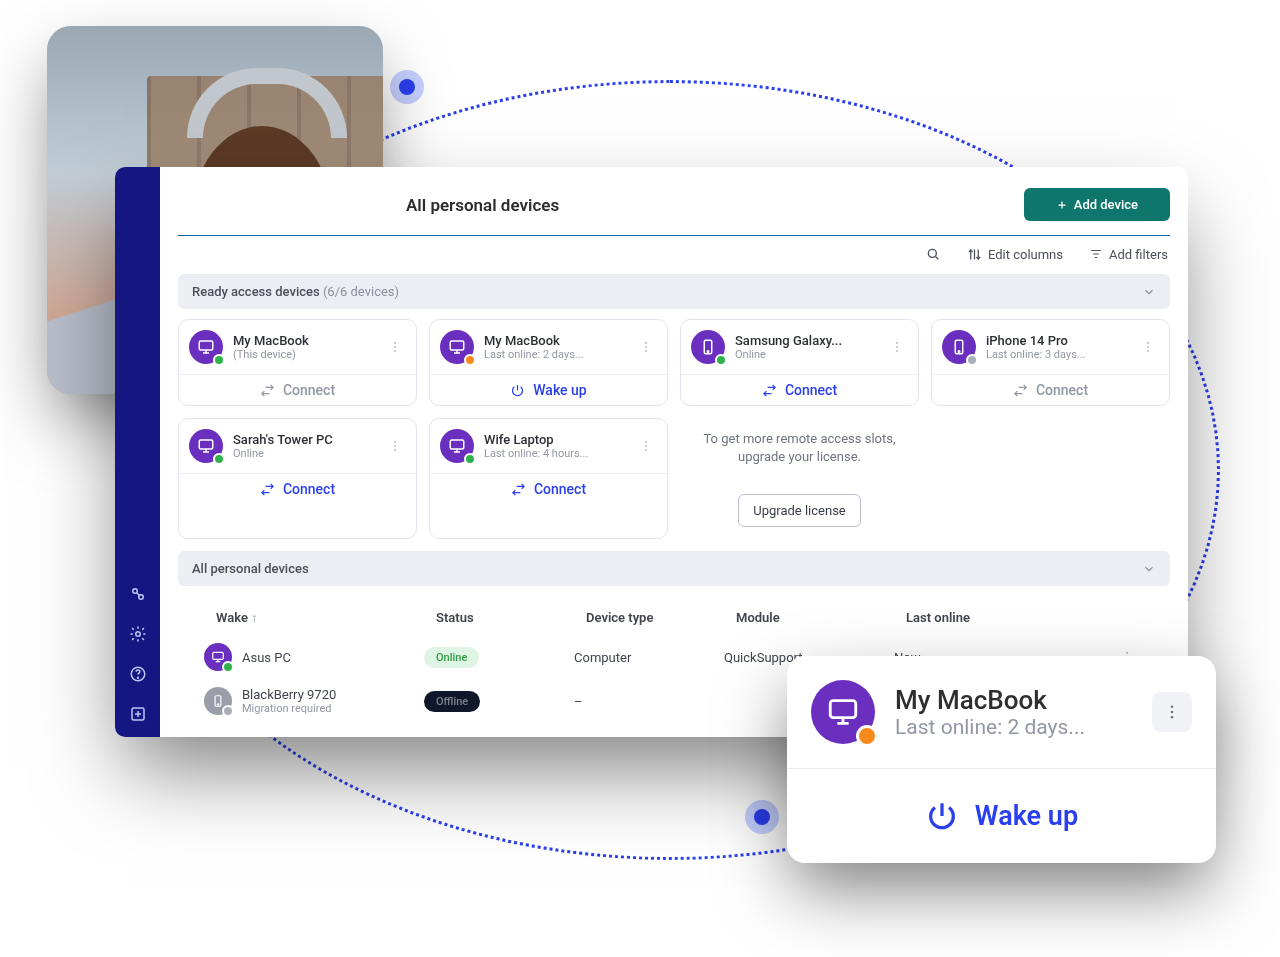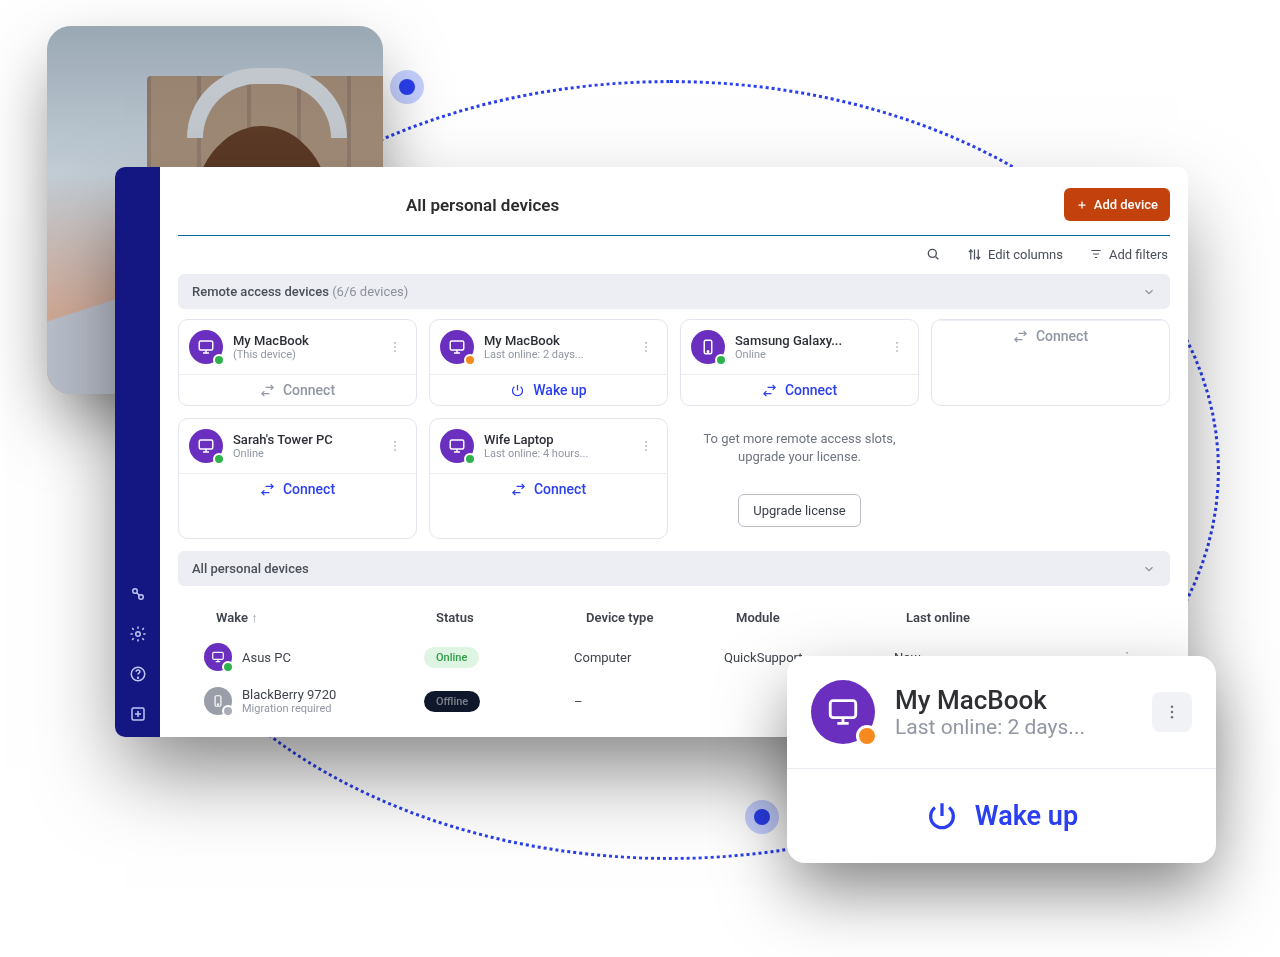--- a/index.html
+++ b/index.html
@@ -21,21 +21,21 @@
 .laptop{position:absolute;left:-20px;top:270px;width:220px;height:150px;border-radius:8px;background:#b8beca;transform:rotate(-18deg)}
 
 .app{position:absolute;left:115px;top:167px;width:1073px;height:570px;background:#fff;border-radius:10px;box-shadow:0 40px 80px -10px rgba(0,0,0,.5);overflow:hidden;display:flex}
 .rail{width:45px;background:#141782;display:flex;flex-direction:column;justify-content:flex-end;padding-bottom:14px;gap:22px;align-items:center}
 .rail-icon{width:18px;height:18px;color:#bfc6f5}
 .content{flex:1;display:flex;flex-direction:column;min-width:0}
 .window-body{flex:1;padding:0 18px 0 18px;overflow:hidden}
 .blank-top{height:7px}
 .page-head{display:flex;align-items:center;justify-content:space-between;padding:14px 0 14px 228px}
 .page-title{font-size:17px;font-weight:600;color:#2c2c2c}
-.btn-primary{display:flex;align-items:center;gap:6px;background:#c2410c;color:#fff;border:none;border-radius:6px;padding:9px 12px;font-size:13px;font-weight:500;cursor:pointer}
+.btn-primary{display:flex;align-items:center;gap:6px;background:#0f766e;color:#fff;border:none;border-radius:6px;padding:9px 32px;font-size:13px;font-weight:500;cursor:pointer}
 .toolbar{display:flex;justify-content:flex-end;align-items:center;gap:26px;padding:10px 2px;border-top:1px solid #0369a1}
 .tool-link{display:flex;align-items:center;gap:6px;font-size:13px;color:#4a4f59;cursor:pointer}
 .section-head{background:#eceef3;display:flex;align-items:center;justify-content:space-between;padding:10px 14px;border-radius:6px;margin:2px 0 10px 0}
 .section-title{font-size:13px;color:#4b4f58;font-weight:500}
 .section-count{color:#8d919b;font-weight:400}
 .grid{display:grid;grid-template-columns:repeat(4,1fr);gap:12px}
 .card{border:1px solid #e2e5ed;border-radius:10px;overflow:hidden;background:#fff}
 .card-top{display:flex;align-items:center;padding:10px 10px;gap:10px}
 .dev-icon{width:34px;height:34px;border-radius:50%;background:#6b2fbf;display:flex;align-items:center;justify-content:center;position:relative;flex-shrink:0}
 .dev-icon.gray{background:#9a9ea8}
@@ -157,21 +157,21 @@
             </span>
           <span class="tool-link">
               <svg width="14" height="14" viewBox="0 0 24 24" fill="none" stroke="currentColor" stroke-width="2">
                 <path d="M4 6h16M7 12h10M10 18h4"></path>
               </svg>
               <span>Add filters</span>
             </span>
         </div>
 
         <div class="section-head">
-          <span class="section-title"><span>Remote access devices</span> <span class="section-count">(6/6 devices)</span></span>
+          <span class="section-title"><span>Ready access devices</span> <span class="section-count">(6/6 devices)</span></span>
           <svg class="chev" viewBox="0 0 24 24" fill="none" stroke="currentColor" stroke-width="2">
               <path d="m6 9 6 6 6-6"></path>
             </svg>
         </div>
 
         <div class="grid" id="cards-grid">
             <div class="card">
               <div class="card-top">
                 <div class="dev-icon">
                   <svg viewBox="0 0 24 24" fill="none" stroke="currentColor" stroke-width="2">
@@ -252,20 +252,40 @@
               </div>
               <div class="card-bottom action-blue">
                 <svg width="15" height="15" viewBox="0 0 24 24" fill="none" stroke="currentColor" stroke-width="2">
                   <path d="M17 3l4 4-4 4M21 7H9"></path>
                   <path d="M7 21l-4-4 4-4M3 17h12"></path>
                 </svg>
                 <span>Connect</span>
               </div>
             </div>
             <div class="card">
+              <div class="card-top">
+                <div class="dev-icon">
+                  <svg viewBox="0 0 24 24" fill="none" stroke="currentColor" stroke-width="2">
+                    <rect x="7" y="3" width="10" height="18" rx="2"></rect>
+                    <circle cx="12" cy="18" r="1" fill="currentColor"></circle>
+                  </svg>
+                  <div class="status-dot gray"></div>
+                </div>
+                <div class="dev-text">
+                  <div class="dev-name">iPhone 14 Pro</div>
+                  <div class="dev-sub">Last online: 3 days...</div>
+                </div>
+                <div class="more-btn">
+                  <svg width="14" height="14" viewBox="0 0 24 24" fill="currentColor">
+                    <circle cx="12" cy="5" r="1.4"></circle>
+                    <circle cx="12" cy="12" r="1.4"></circle>
+                    <circle cx="12" cy="19" r="1.4"></circle>
+                  </svg>
+                </div>
+              </div>
               <div class="card-bottom action-gray">
                 <svg width="15" height="15" viewBox="0 0 24 24" fill="none" stroke="currentColor" stroke-width="2">
                   <path d="M17 3l4 4-4 4M21 7H9"></path>
                   <path d="M7 21l-4-4 4-4M3 17h12"></path>
                 </svg>
                 <span>Connect</span>
               </div>
             </div>
             <div class="card">
               <div class="card-top">

